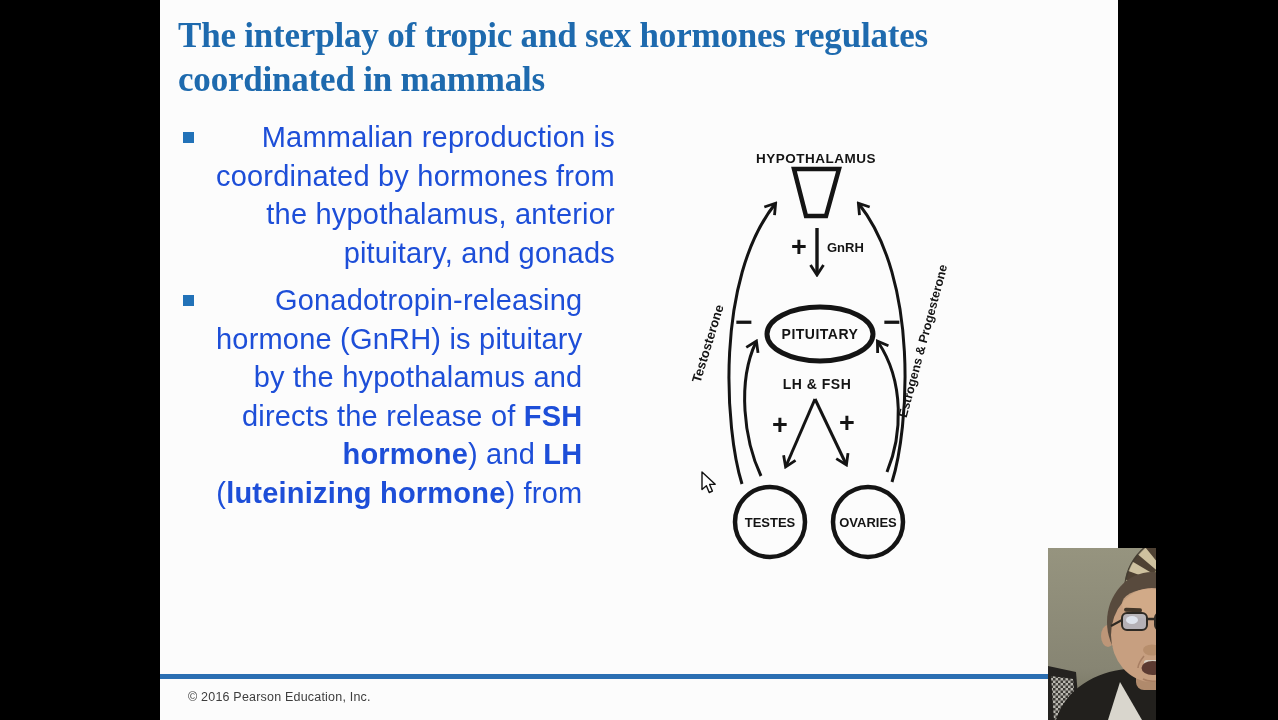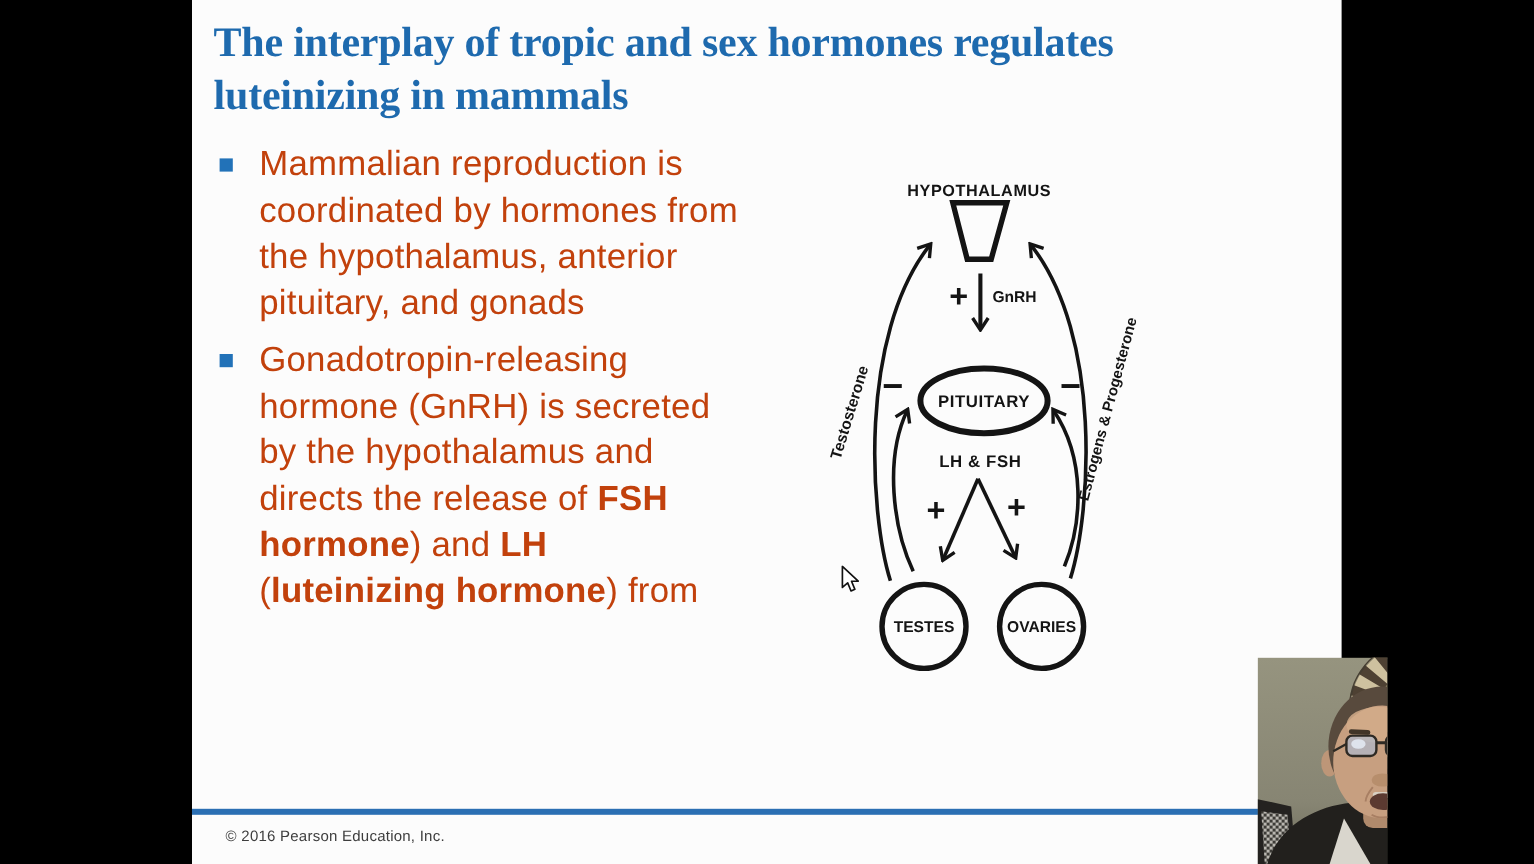--- a/index.html
+++ b/index.html
@@ -6,57 +6,57 @@
   .stage{position:relative;width:1156px;height:720px;background:#000;overflow:hidden;
          font-family:"Liberation Sans",sans-serif;}
   .slide{position:absolute;left:160px;top:0;width:958px;height:720px;background:#fcfcfc;}
   .title{position:absolute;left:18px;top:14px;width:920px;
          font-family:"Liberation Serif",serif;font-weight:bold;font-size:35px;line-height:44px;
          color:var(--title-blue,#1e6aae);letter-spacing:-0.2px;}
   .title span{display:block;}
   .bullets{position:absolute;left:23px;top:118px;display:flex;flex-direction:column;gap:9px;}
   .bullet{display:flex;align-items:flex-start;}
   .marker{flex:0 0 11px;width:11px;height:11px;margin-top:14px;background:var(--bullet-blue,#2272b8);}
-  .btext{margin-left:22px;font-size:29px;line-height:38.5px;color:#c2410c;letter-spacing:0.2px;
-         white-space:nowrap;}
+  .btext{margin-left:22px;font-size:29px;line-height:38.5px;color:#1d4ed8;letter-spacing:0.2px;
+         white-space:nowrap;text-align:right;}
   .btext .b{font-weight:bold;}
   .diagram{position:absolute;left:527px;top:140px;}
   .diagram text{fill:#141414;font-family:"Liberation Sans",sans-serif;font-weight:bold;}
   .divider{position:absolute;left:0;top:674px;width:958px;height:5px;background:var(--divider-blue,#2b6fb3);}
   .copyright{position:absolute;left:8px;top:690px;font-size:12.5px;color:#3d3d3d;letter-spacing:0.2px;margin-left:20px;}
   .cursor{position:absolute;left:540px;top:471px;}
   .webcam{position:absolute;left:1048px;top:548px;width:230px;height:172px;}
 </style>
 </head>
 <body>
 
 <div class="stage">
 
   <div class="slide">
 
     <div class="title">
       <span>The interplay of tropic and sex hormones regulates</span>
-      <span>luteinizing in mammals</span>
+      <span>coordinated in mammals</span>
     </div>
 
     <div class="bullets">
       <div class="bullet">
         <div class="marker"></div>
         <div class="btext">
             <div><span>Mammalian reproduction is</span></div>
             <div><span>coordinated by hormones from</span></div>
             <div><span>the hypothalamus, anterior</span></div>
             <div><span>pituitary, and gonads</span></div>
           </div>
       </div>
       <div class="bullet">
         <div class="marker"></div>
         <div class="btext">
             <div><span>Gonadotropin-releasing</span></div>
-            <div><span>hormone (GnRH) is secreted</span></div>
+            <div><span>hormone (GnRH) is pituitary</span></div>
             <div><span>by the hypothalamus and</span></div>
             <div><span>directs the release of </span><span class="b">FSH</span></div>
             <div><span class="b">hormone</span><span>) and </span><span class="b">LH</span></div>
             <div><span>(</span><span class="b">luteinizing hormone</span><span>) from</span></div>
           </div>
       </div>
     </div>
 
     <svg class="diagram" width="270" height="440" viewBox="0 0 270 440">
       <defs>

